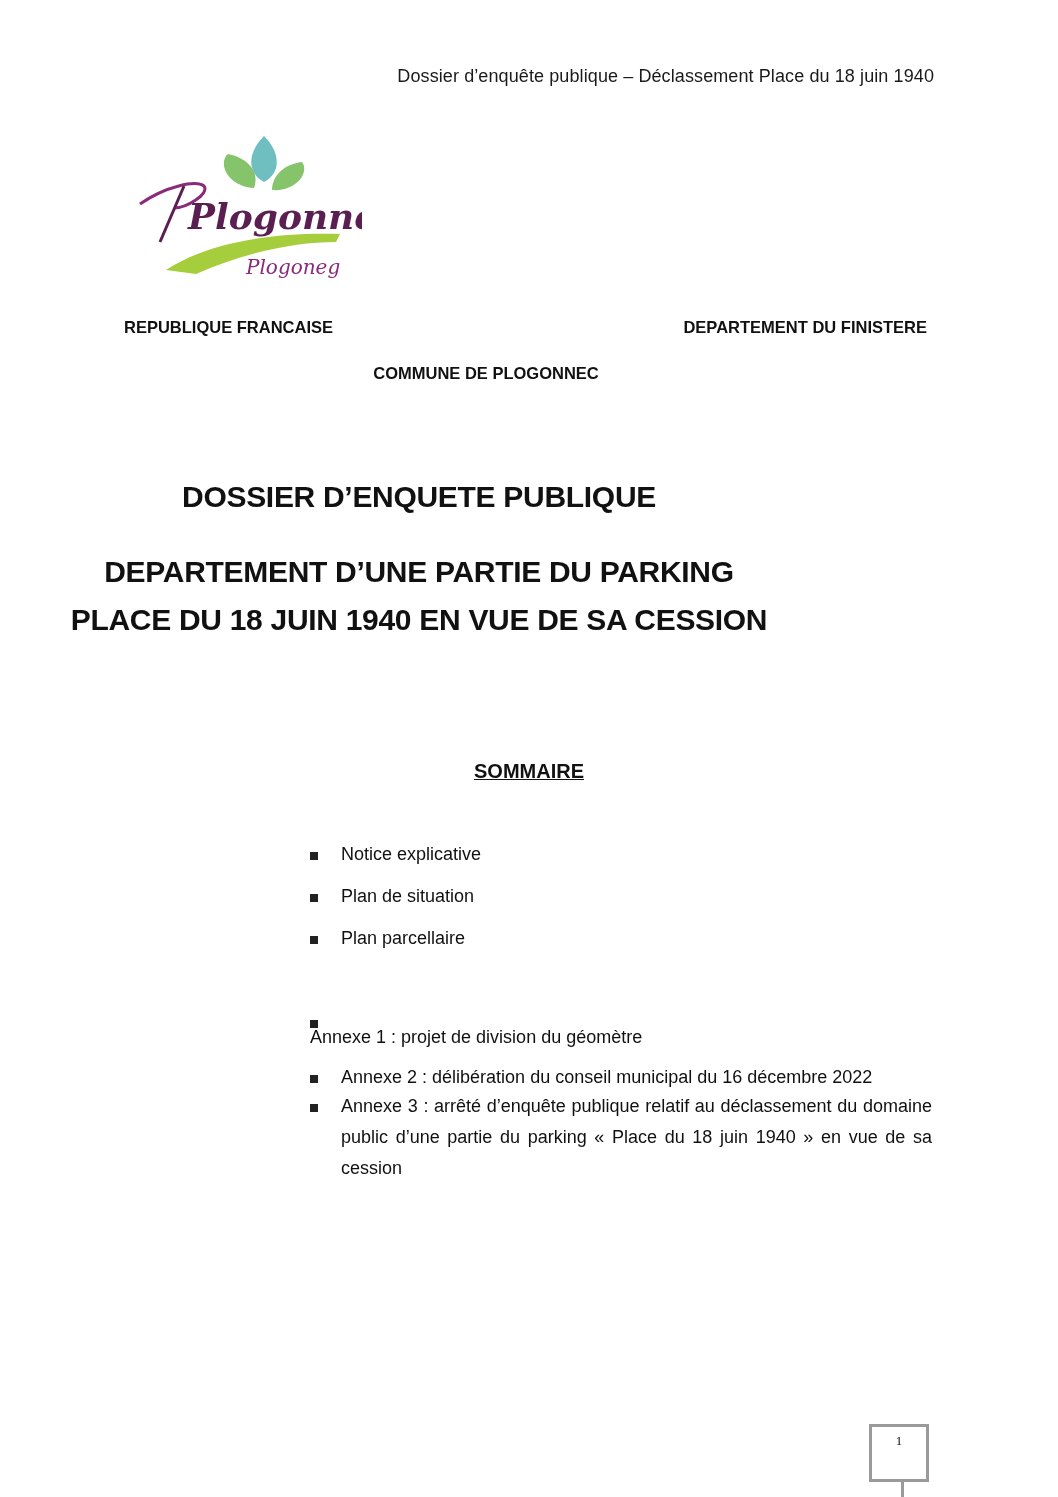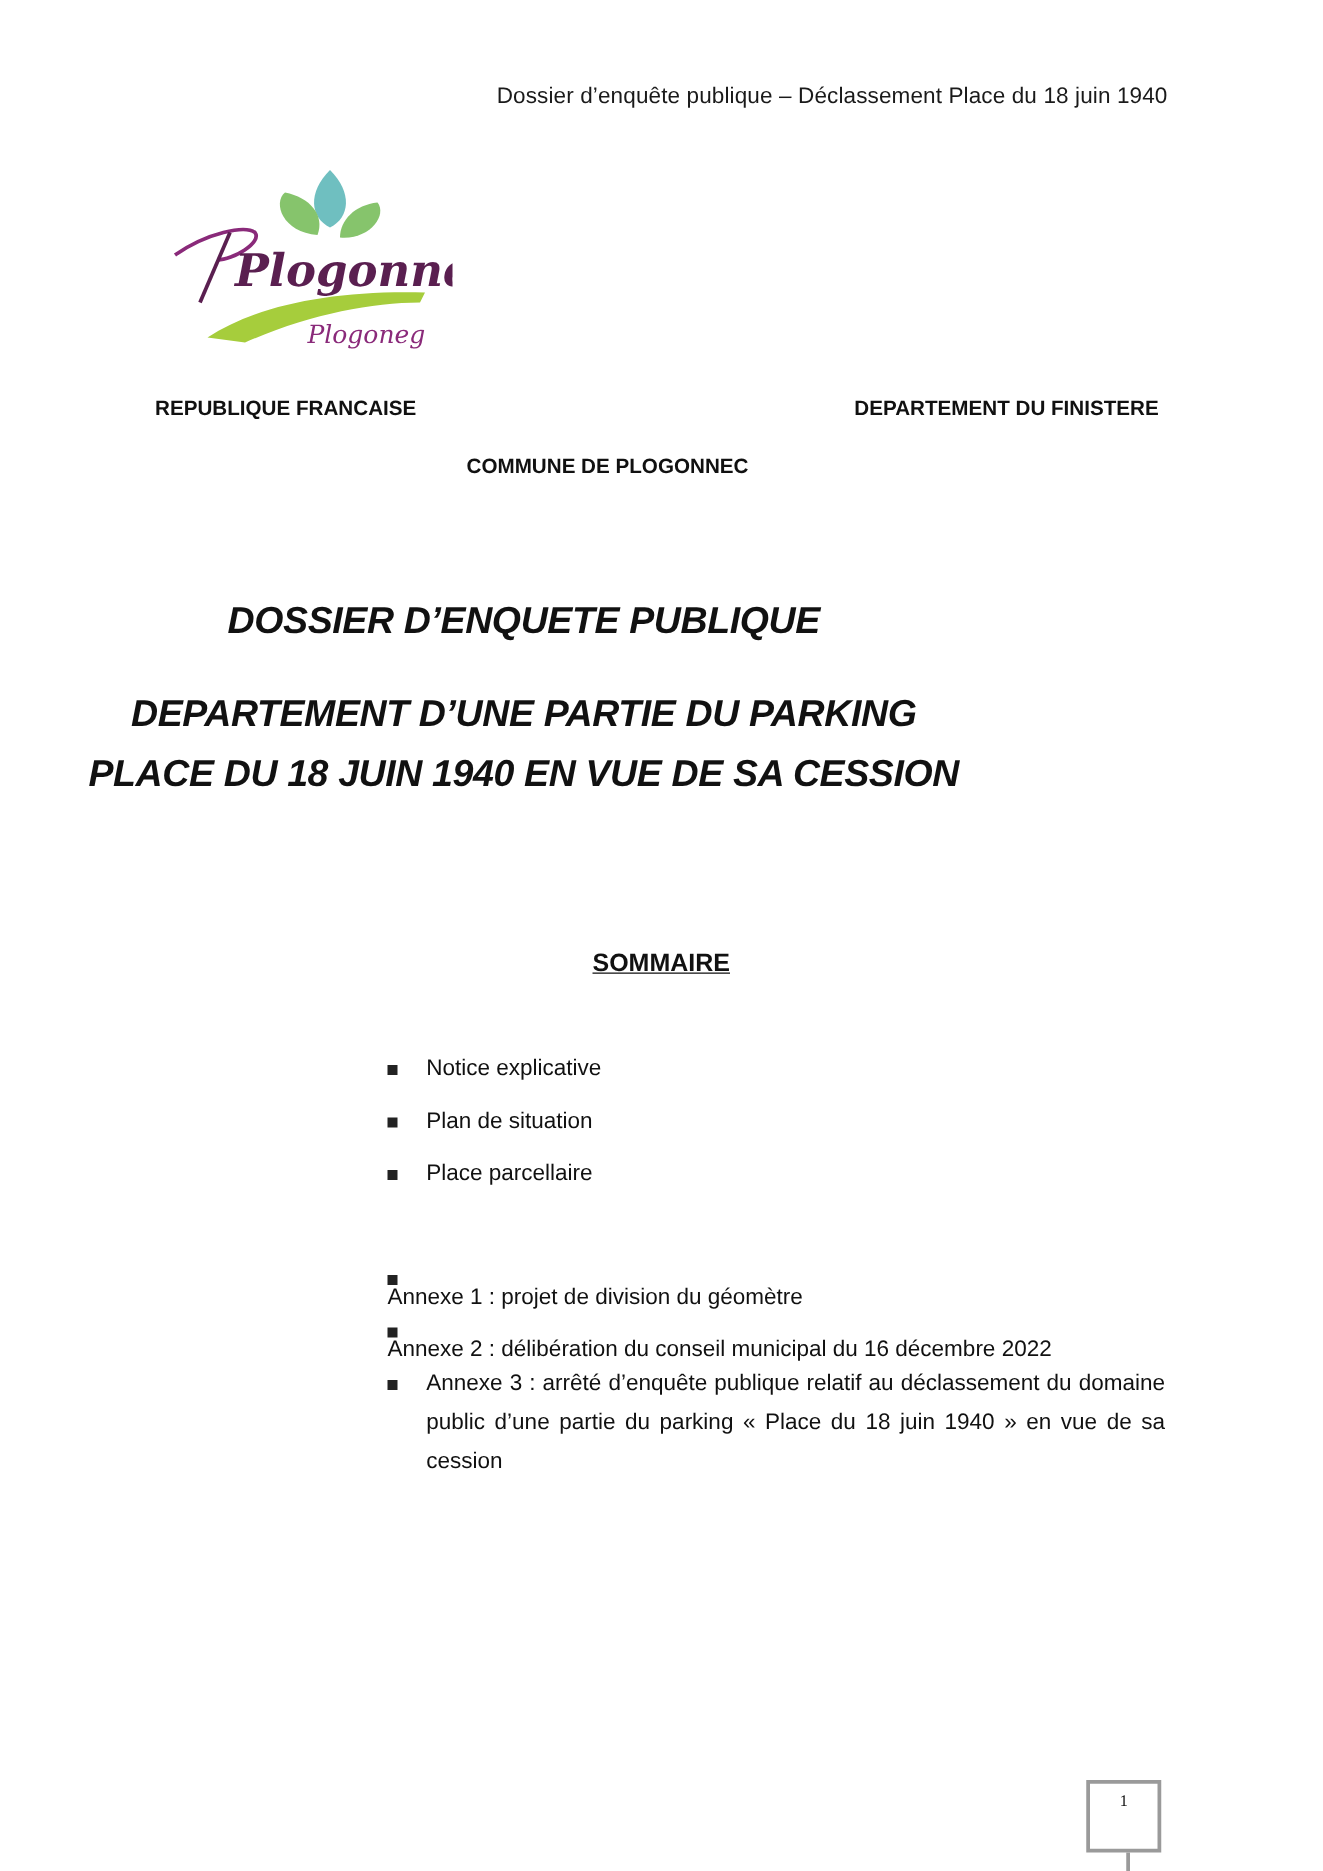--- a/index.html
+++ b/index.html
@@ -4,21 +4,21 @@
 <style>
   html, body { margin:0; padding:0; background:#ffffff; }
   body { width:1058px; height:1497px; position:relative; overflow:hidden;
          font-family:"Liberation Sans", "DejaVu Sans", sans-serif; color:#111; }
   .abs { position:absolute; }
   .header { top:66px; right:124px; font-size:18px; color:#1a1a1a; letter-spacing:0.1px; }
   .logo { left:126px; top:124px; width:236px; height:166px; }
   .rep { left:124px; top:318px; font-size:16.5px; font-weight:bold; }
   .dep { right:131px; top:318px; font-size:16.5px; font-weight:bold; }
   .commune { left:0; width:972px; top:364px; text-align:center; font-size:16.5px; font-weight:bold; }
-  .title { left:0; width:838px; text-align:center; font-weight:bold; font-size:30px; color:#111; letter-spacing:-0.3px;font-style:italic; }
+  .title { left:0; width:838px; text-align:center; font-weight:bold; font-size:30px; color:#111; letter-spacing:-0.3px; }
   .t1 { top:480px; }
   .t2 { top:555px; }
   .t3 { top:603px; }
   .sommaire { left:0; width:1058px; top:760px; text-align:center; font-size:20px; font-weight:bold; }
   .list { left:310px; width:622px; font-size:18px; }
   .item { position:absolute; left:0; width:622px; display:flex; }
   .bullet { width:8px; height:8px; background:#222; margin-top:7px; margin-right:23px; flex:0 0 auto; }
   .txt { line-height:31px; margin-top:-6px; text-align:justify; flex:1; }
   .pagebox { left:869px; top:1424px; width:60px; height:58px; border:3px solid #9a9a9a; border-bottom-width:3px; box-sizing:border-box; }
   .pagenum { position:absolute; top:6px; left:0; width:100%; text-align:center; font-family:"Liberation Serif", serif; font-size:13px; }
@@ -59,27 +59,27 @@
   <div class="item" style="top:0px;">
     <span class="bullet"></span>
     <span class="txt">Notice explicative</span>
   </div>
   <div class="item" style="top:42px;">
     <span class="bullet"></span>
     <span class="txt">Plan de situation</span>
   </div>
   <div class="item" style="top:84px;">
     <span class="bullet"></span>
-    <span class="txt">Place parcellaire</span>
+    <span class="txt">Plan parcellaire</span>
   </div>
   <div class="item" style="top:168px;flex-direction:column;">
     <span class="bullet"></span>
     <span class="txt">Annexe 1 : projet de division du géomètre</span>
   </div>
-  <div class="item" style="top:210px;flex-direction:column;">
+  <div class="item" style="top:223px;">
     <span class="bullet"></span>
     <span class="txt">Annexe 2 : délibération du conseil municipal du 16 décembre 2022</span>
   </div>
   <div class="item" style="top:252px;">
     <span class="bullet"></span>
     <span class="txt">Annexe 3 : arrêté d’enquête publique relatif au déclassement du domaine public d’une partie du parking « Place du 18 juin 1940 » en vue de sa cession</span>
   </div>
 </div>
 
 <div class="abs pagebox">

